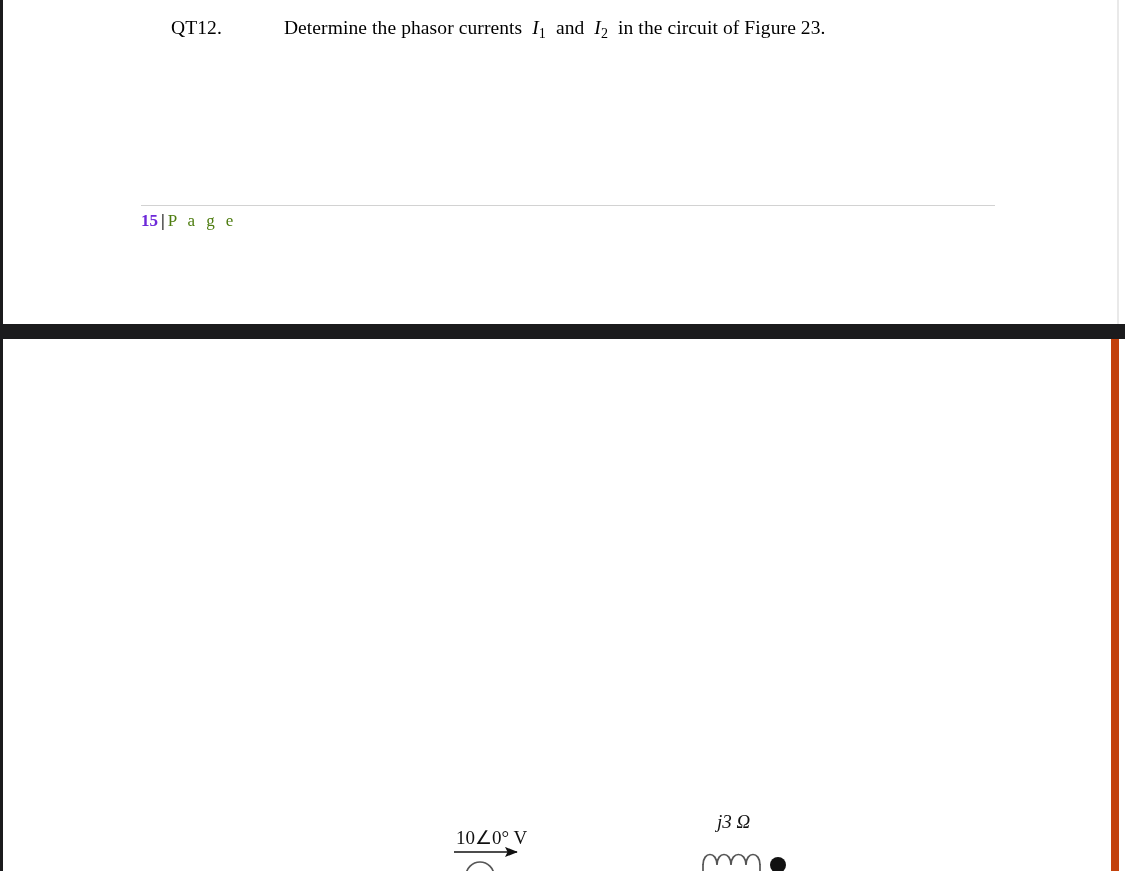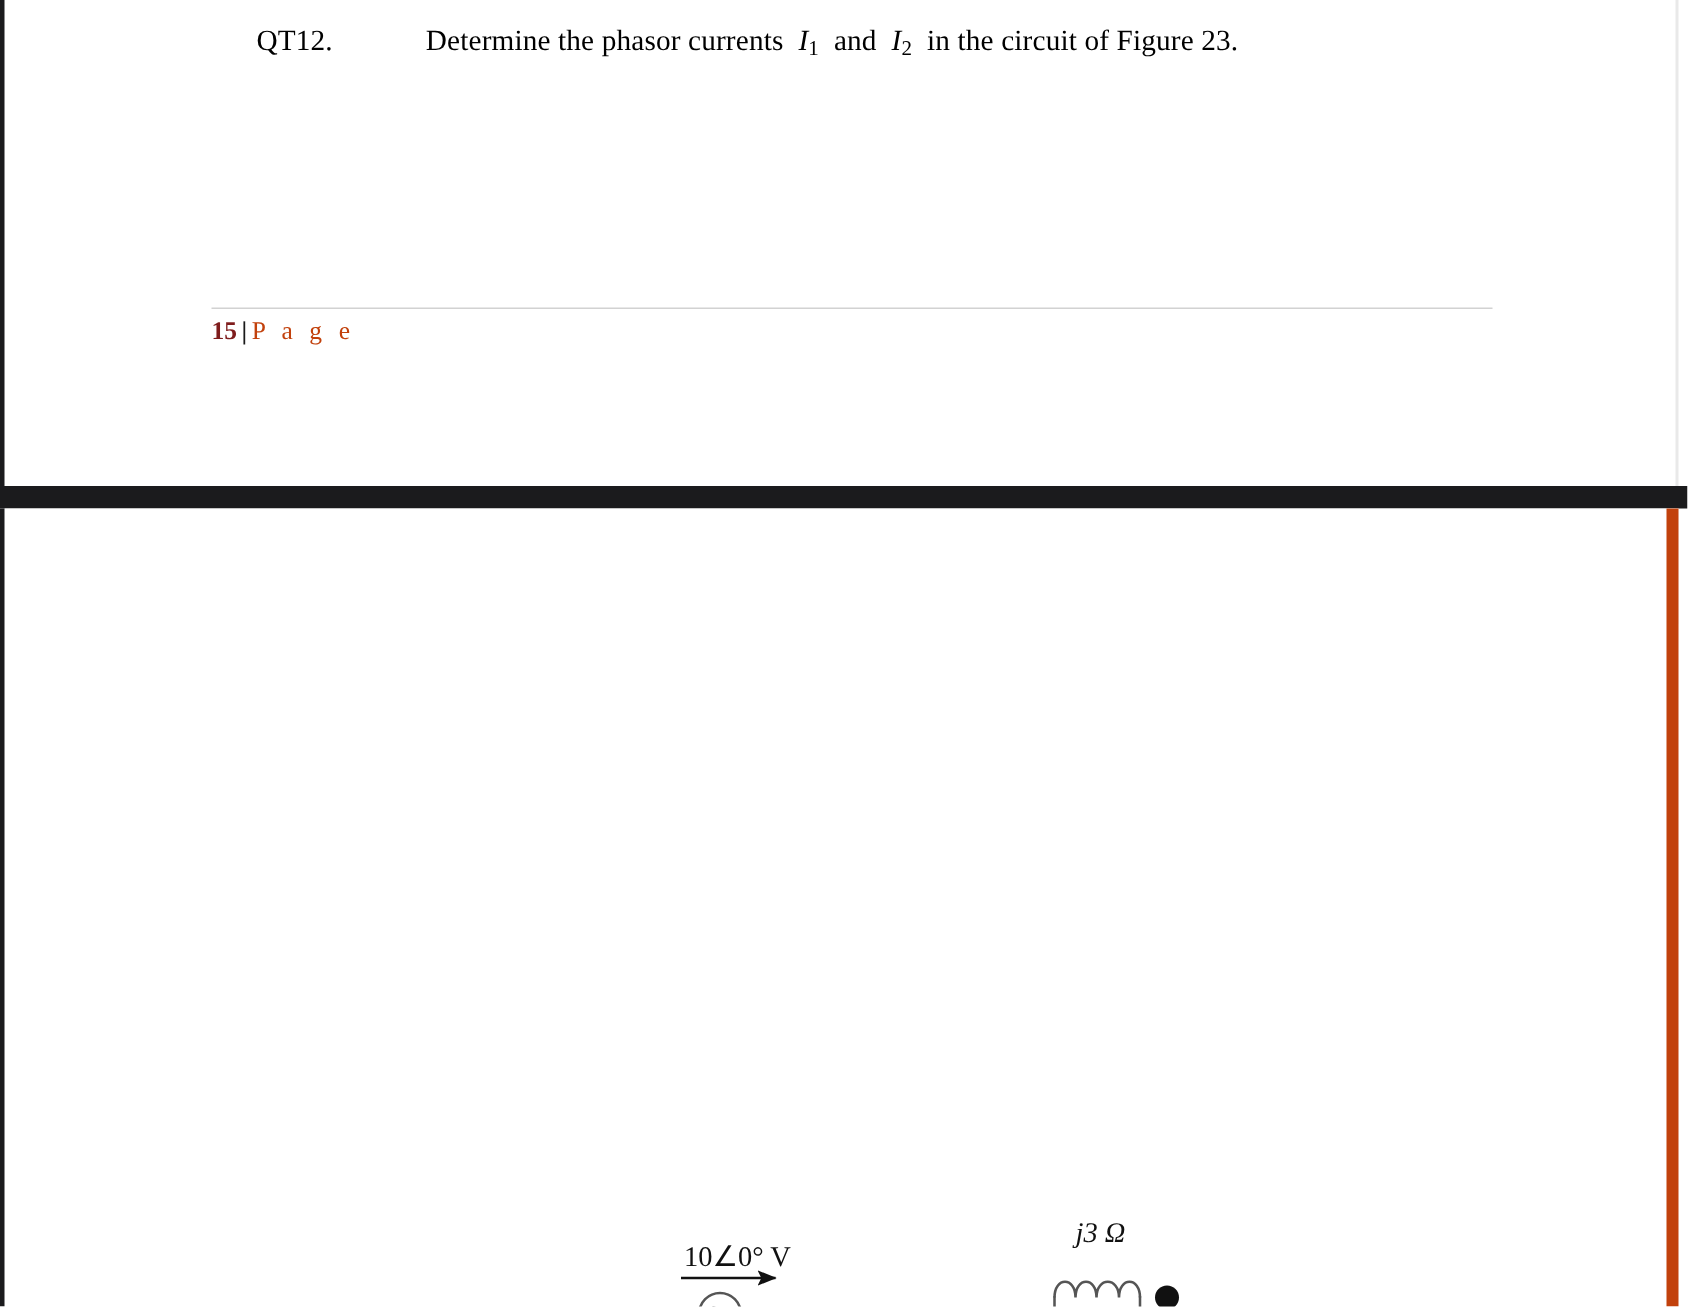--- a/index.html
+++ b/index.html
@@ -75,23 +75,23 @@
     height: 1px;
     background: #d2d2d2;
   }
   #footer-text {
     position: absolute;
     left: 138px;
     top: 211px;
     font-size: 17px;
     white-space: nowrap;
   }
-  #footer-text .pnum { font-weight: bold; color: #7f1d1d; text-align: right; }
+  #footer-text .pnum { font-weight: bold; color: #6d28d9; text-align: right; }
   #footer-text .bar  { font-weight: bold; color: #1a1a1a; margin: 0 3px; }
-  #footer-text .pword { color: #c2410c; letter-spacing: 3.4px; }
+  #footer-text .pword { color: #4d7c0f; letter-spacing: 3.4px; }
 
   
   #figure-wrap {
     position: absolute;
     left: 0;
     top: 339px;
     width: 1119px;
     height: 532px;
   }
   #circuit-svg {

